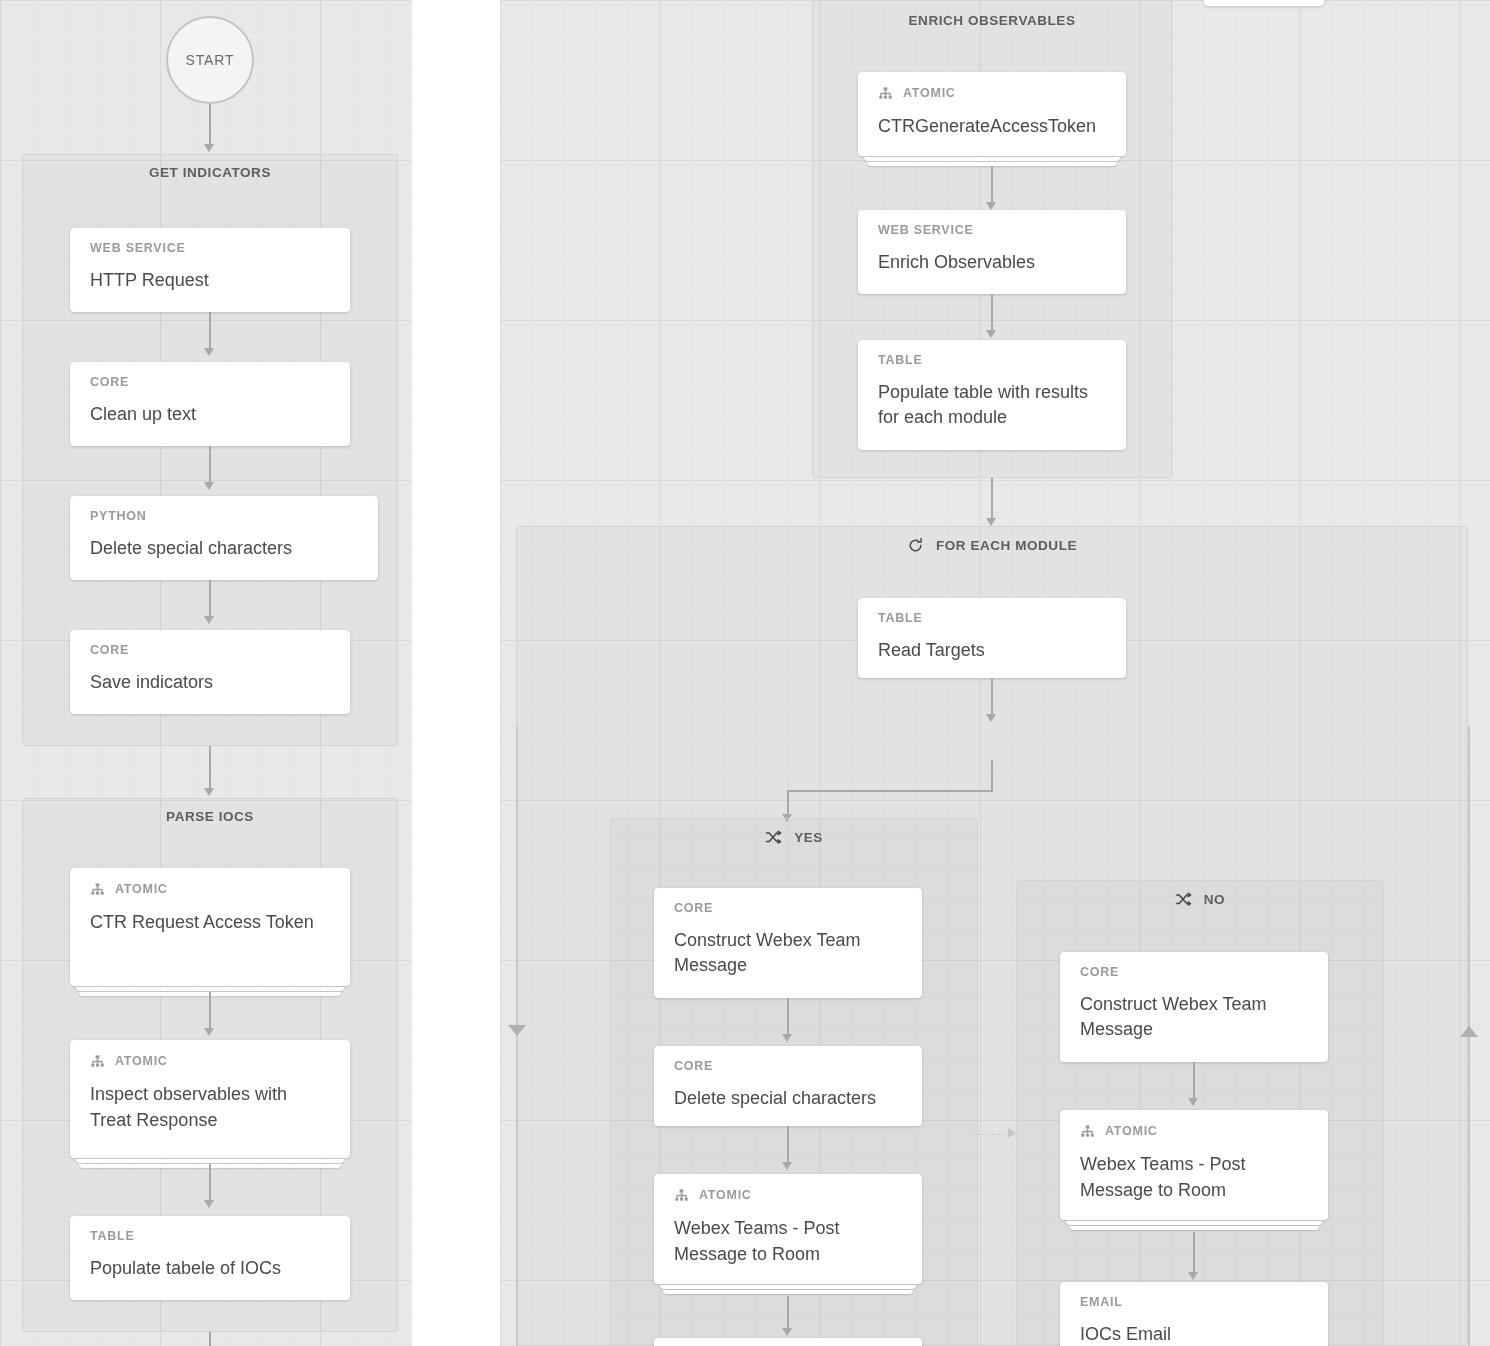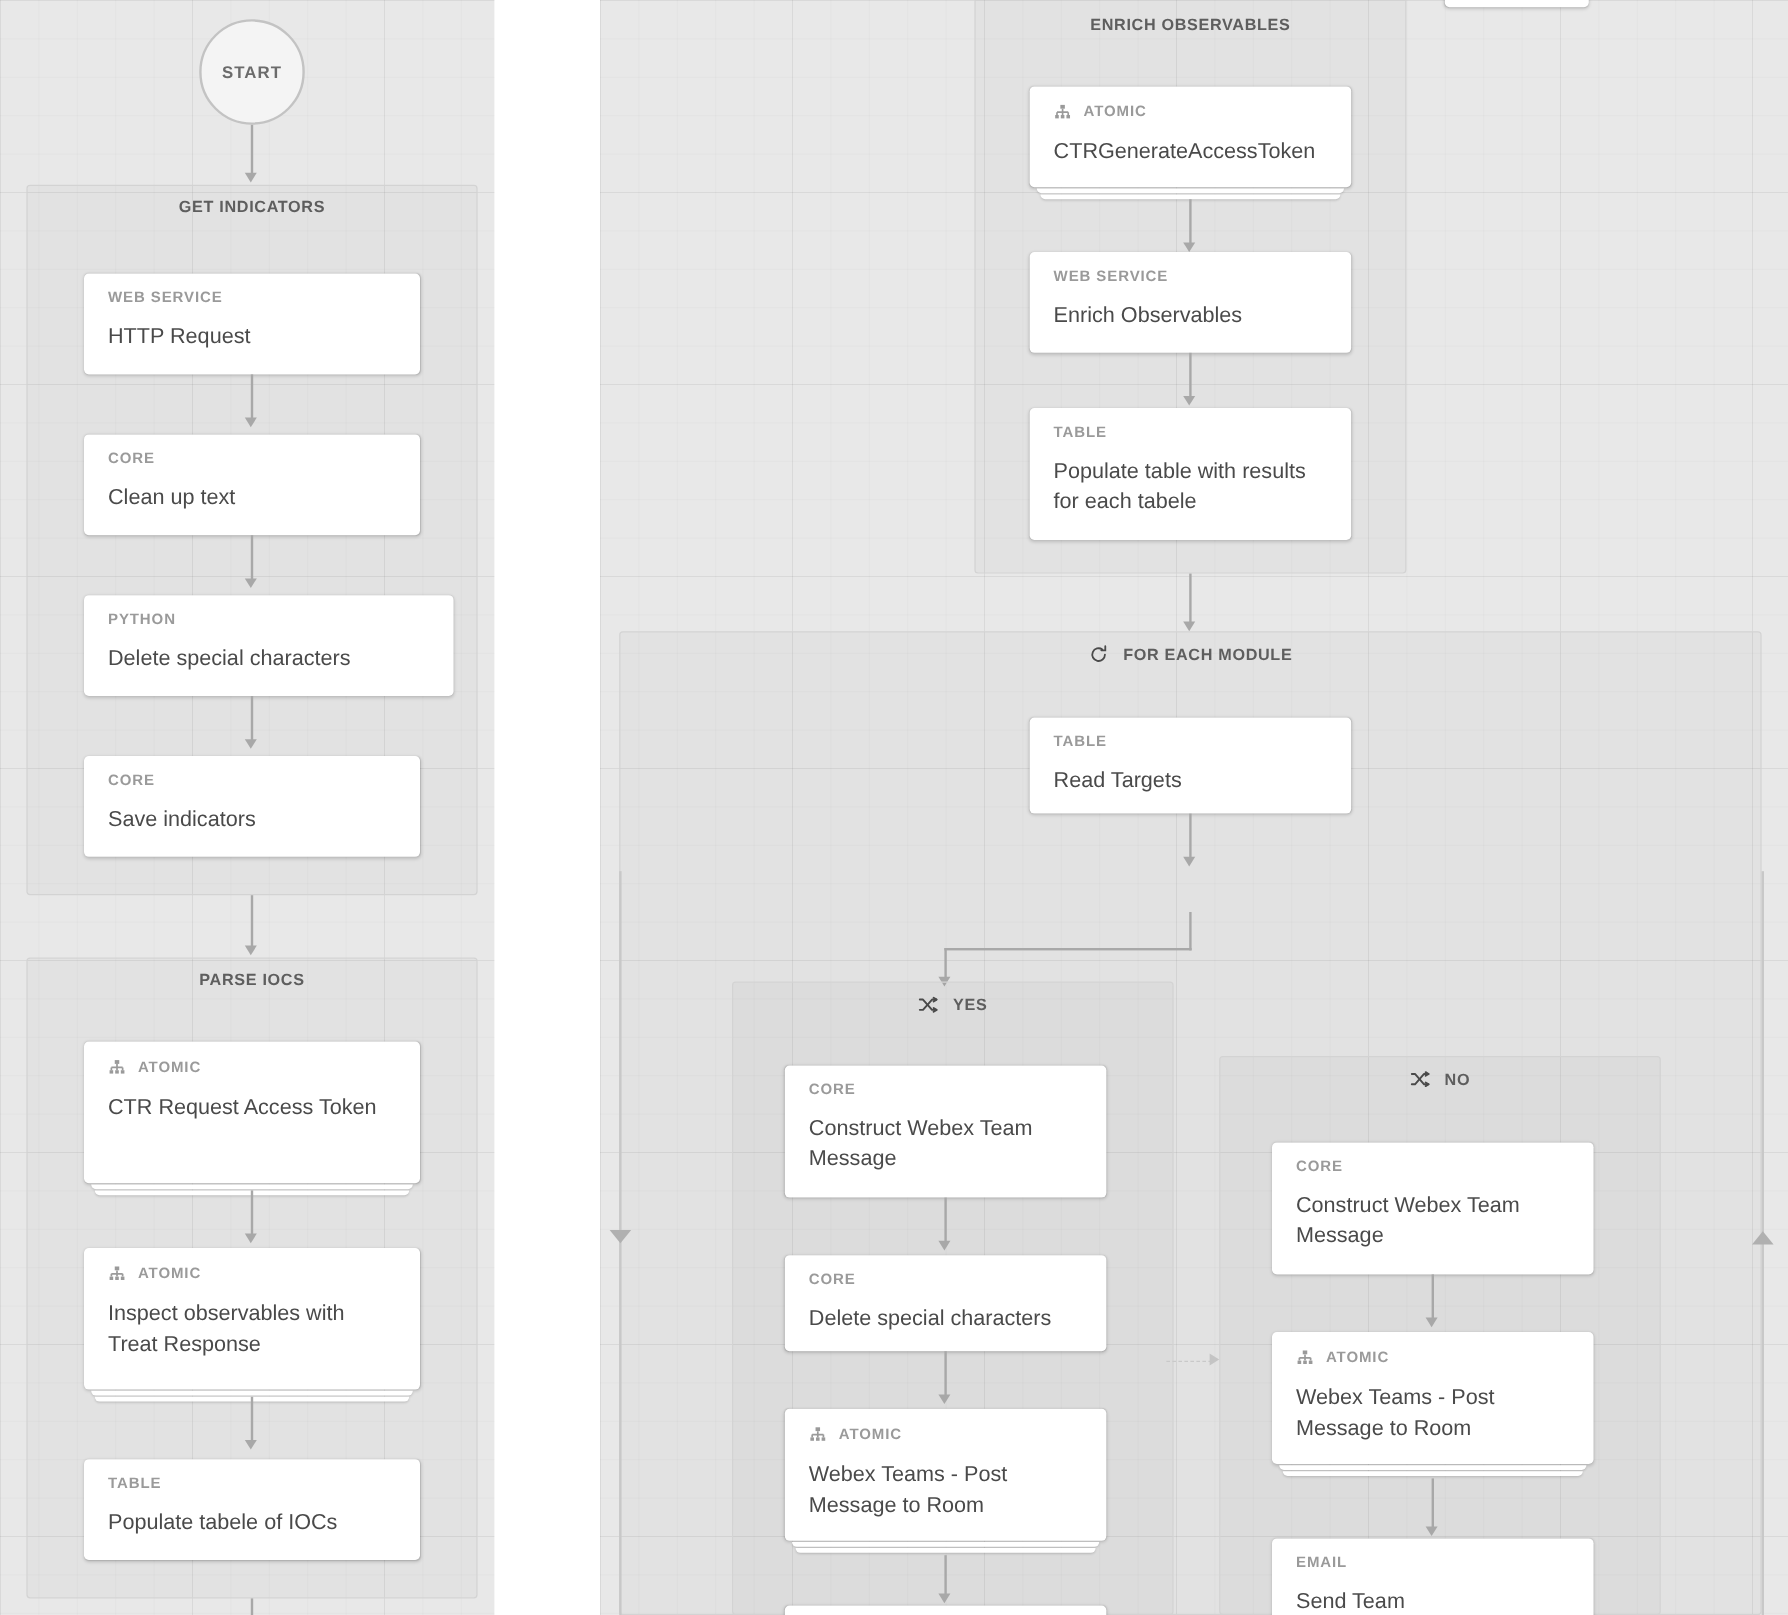--- a/index.html
+++ b/index.html
@@ -126,21 +126,21 @@
     position: absolute;
     width: 88px;
     height: 88px;
     border-radius: 50%;
     border: 2px solid #c3c3c3;
     background: #f4f4f4;
     display: flex;
     align-items: center;
     justify-content: center;
     font-size: 14px;
-    font-weight: bold;
+    font-weight: normal;
     letter-spacing: 0.9px;
     color: #6b6b6b;
   }
 
   
   .conn {
     position: absolute;
     background: #a8a8a8;
   }
   .conn.v { width: 1.6px; }
@@ -325,21 +325,21 @@
     <div class="node-label">Enrich Observables</div>
   </div>
 
   <div class="conn v" style="left:991px; top:294px; height:38px;"></div>
   <div class="arrowhead" style="left:986px; top:330px;"></div>
 
   <div class="node" style="left:858px; top:340px; width:268px; height:110px;">
     <div class="node-type">
       <span>TABLE</span>
     </div>
-    <div class="node-label">Populate table with results for each tabele</div>
+    <div class="node-label">Populate table with results for each module</div>
   </div>
 
   <div class="conn v" style="left:991px; top:478px; height:42px;"></div>
   <div class="arrowhead" style="left:986px; top:518px;"></div>
 
   <div class="group" style="left:516px; top:526px; width:952px; height:820px;">
     <div class="group-title with-icon">
       <span class="gicon">
         <svg width="17" height="17" viewBox="0 0 18 18" fill="none" stroke="currentColor" stroke-width="1.6" stroke-linecap="round">
           <path d="M14.6 9 A5.6 5.6 0 1 1 12.3 4.5"></path>
@@ -460,21 +460,21 @@
     <div class="node-label">Webex Teams - Post Message to Room</div>
   </div>
 
   <div class="conn v" style="left:1193px; top:1232px; height:42px;"></div>
   <div class="arrowhead" style="left:1188px; top:1272px;"></div>
 
   <div class="node" style="left:1060px; top:1282px; width:268px; height:78px;">
     <div class="node-type">
       <span>EMAIL</span>
     </div>
-    <div class="node-label">Send Team</div>
+    <div class="node-label">IOCs Email</div>
   </div>
 
   <div class="conn dashed" style="left:972px; top:1134px; width:38px;"></div>
   <div class="arrowhead right" style="left:1008px; top:1128px;"></div>
 
   <div class="conn dashed" style="left:1028px; top:1132px; width:0px;"></div>
 
   <div class="edge-rail" style="left:516px; top:726px; height:620px;"></div>
   <div class="edge-tri down" style="left:508px; top:1025px;"></div>
 

